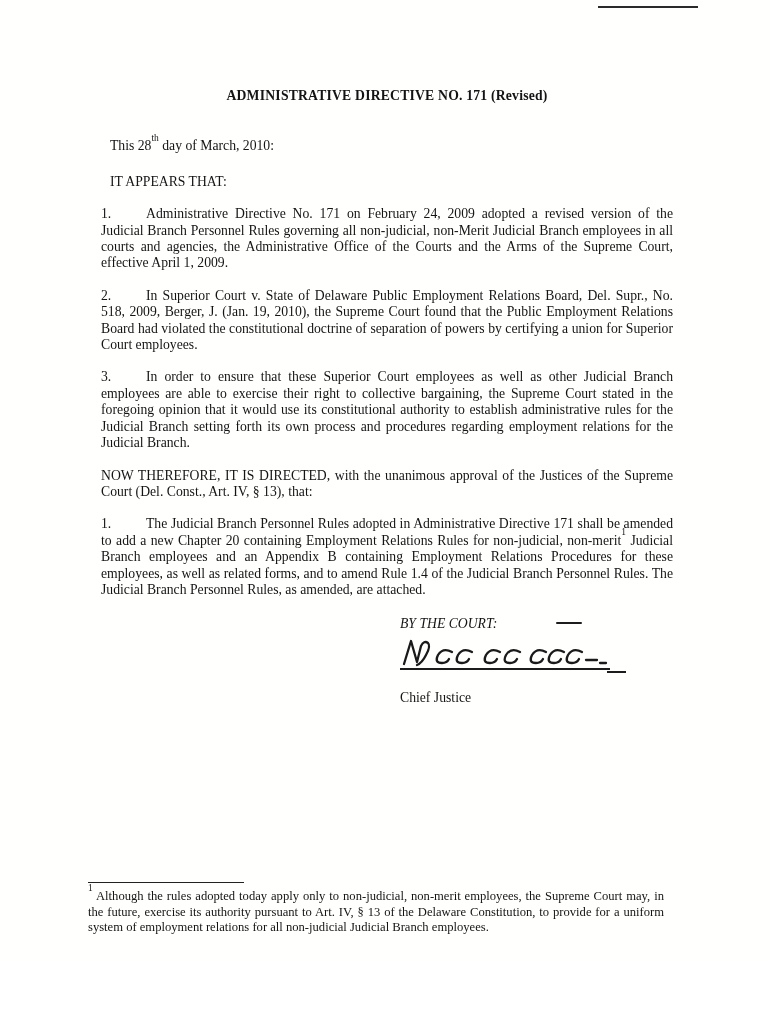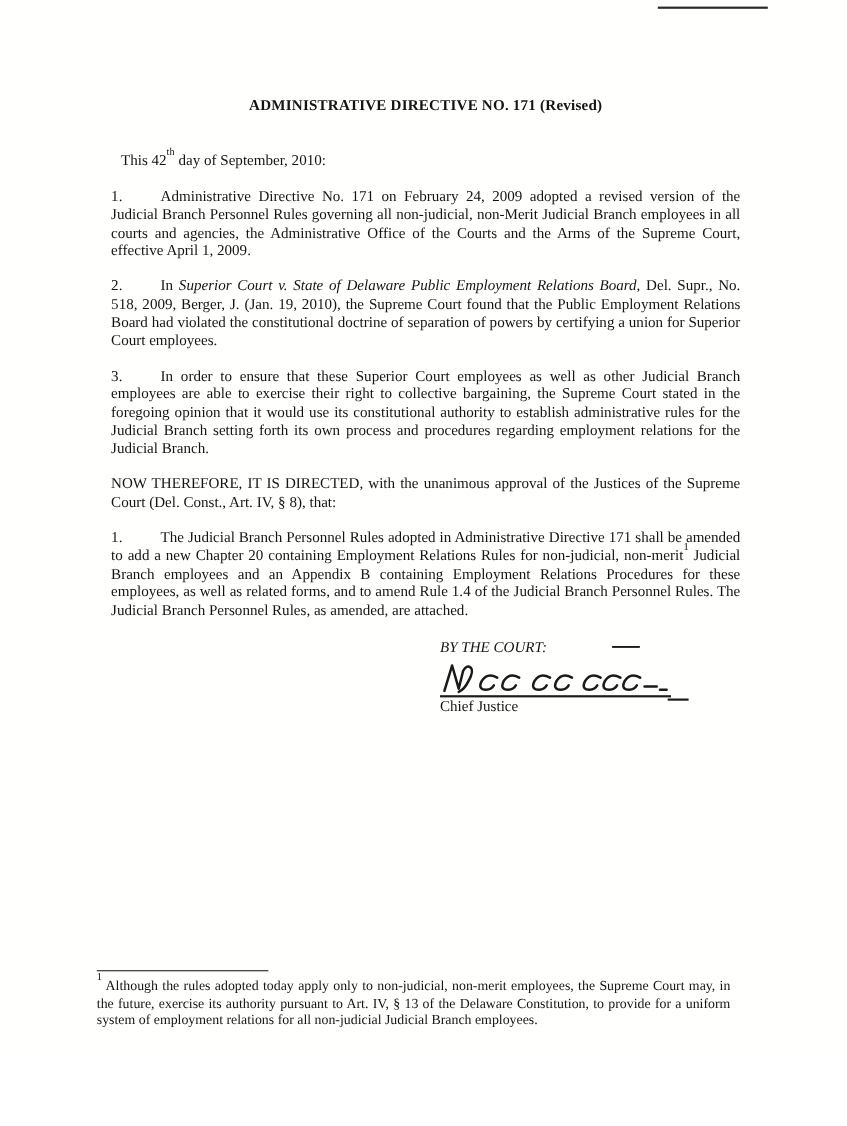--- a/index.html
+++ b/index.html
@@ -32,21 +32,21 @@
     letter-spacing:.2px;
   }
   .body-text { font-size:13.7px; line-height:16.4px; }
   .date-line { margin:34px 0 0 9px; }
   .section-heading { margin:19px 0 0 9px; }
   .para {
     margin:16px 0 0 0;
     text-align:justify;
   }
   .num { display:inline-block; width:45px; }
-  .case-name { font-style:italic; }
+  .case-name { }
   sup.sup { font-size:9.5px; position:relative; top:-4px; line-height:0; }
   .sig-block {
     margin:18px 0 0 299px;
     width:222px;
   }
   .by-court-row { position:relative;font-style:italic; }
   .pen-dash {
     position:absolute;
     right:40px; top:6px;
     width:26px;
@@ -60,21 +60,21 @@
     height:33px;
     border-bottom:2px solid #1c1c1c;
   }
   .sig-line svg { position:absolute; left:0; bottom:-2px; }
   .sig-tail-dash {
     position:absolute;
     right:-16px; bottom:-5px;
     width:19px;
     border-top:2px solid #1c1c1c;
   }
-  .sig-title { margin-top:0; }
+  .sig-title { margin-top:20px; }
   .footnote {
     position:absolute;
     left:88px; top:882px;
     width:576px;
     font-size:12.6px;
     line-height:15.5px;
     text-align:justify;
   }
   .fn-rule {
     width:156px;
@@ -92,30 +92,31 @@
 <body>
 
 <div class="page">
 
   <div class="top-rule"></div>
 
   <div class="content body-text">
 
     <h1 class="doc-title body-text">ADMINISTRATIVE DIRECTIVE NO. 171 (Revised)</h1>
 
-    <p class="date-line"><span>This 42</span><sup class="sup">th</sup><span> day of September, 2010:</span></p>
+    <p class="date-line"><span>This 28</span><sup class="sup">th</sup><span> day of March, 2010:</span></p>
 
+    <p class="section-heading">IT APPEARS THAT:</p>
 
     <p class="para"><span class="num">1.</span><span>Administrative Directive No. 171 on February 24, 2009 adopted a revised version of the Judicial Branch Personnel Rules governing all non-judicial, non-Merit Judicial Branch employees in all courts and agencies, the Administrative Office of the Courts and the Arms of the Supreme Court, effective April 1, 2009.</span></p>
 
     <p class="para"><span class="num">2.</span><span>In </span><span class="case-name">Superior Court v. State of Delaware Public Employment Relations Board</span><span>, Del. Supr., No. 518, 2009, Berger, J. (Jan. 19, 2010), the Supreme Court found that the Public Employment Relations Board had violated the constitutional doctrine of separation of powers by certifying a union for Superior Court employees.</span></p>
 
     <p class="para"><span class="num">3.</span><span>In order to ensure that these Superior Court employees as well as other Judicial Branch employees are able to exercise their right to collective bargaining, the Supreme Court stated in the foregoing opinion that it would use its constitutional authority to establish administrative rules for the Judicial Branch setting forth its own process and procedures regarding employment relations for the Judicial Branch.</span></p>
 
-    <p class="para">NOW THEREFORE, IT IS DIRECTED, with the unanimous approval of the Justices of the Supreme Court (Del. Const., Art. IV, § 8), that:</p>
+    <p class="para">NOW THEREFORE, IT IS DIRECTED, with the unanimous approval of the Justices of the Supreme Court (Del. Const., Art. IV, § 13), that:</p>
 
     <p class="para"><span class="num">1.</span><span>The Judicial Branch Personnel Rules adopted in Administrative Directive 171 shall be amended to add a new Chapter 20 containing Employment Relations Rules for non-judicial, non-merit</span><sup class="sup">1</sup><span> Judicial Branch employees and an Appendix B containing Employment Relations Procedures for these employees, as well as related forms, and to amend Rule 1.4 of the Judicial Branch Personnel Rules. The Judicial Branch Personnel Rules, as amended, are attached.</span></p>
 
 
 
     <div class="sig-block">
       <div class="by-court-row">
         <span>BY THE COURT:</span>
         <span class="pen-dash"></span>
       </div>

